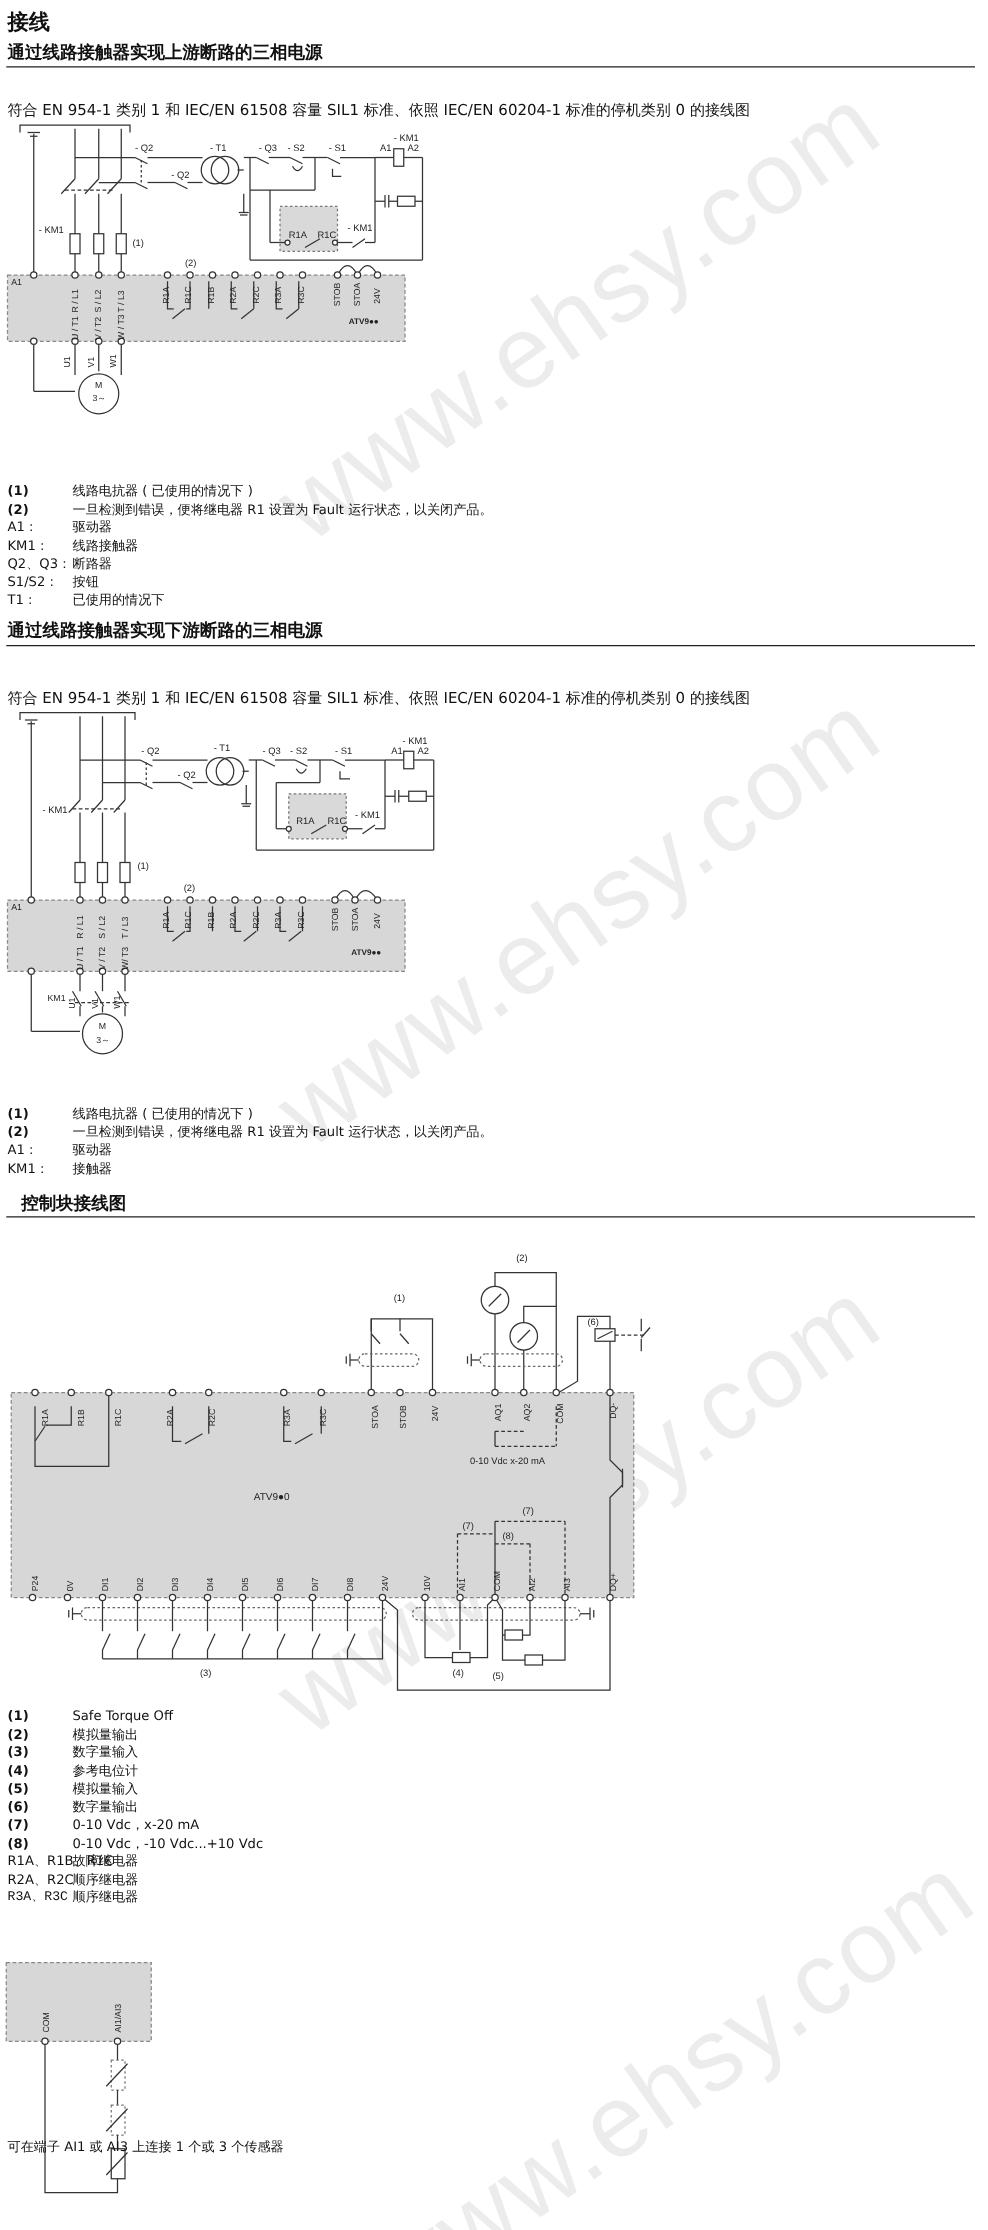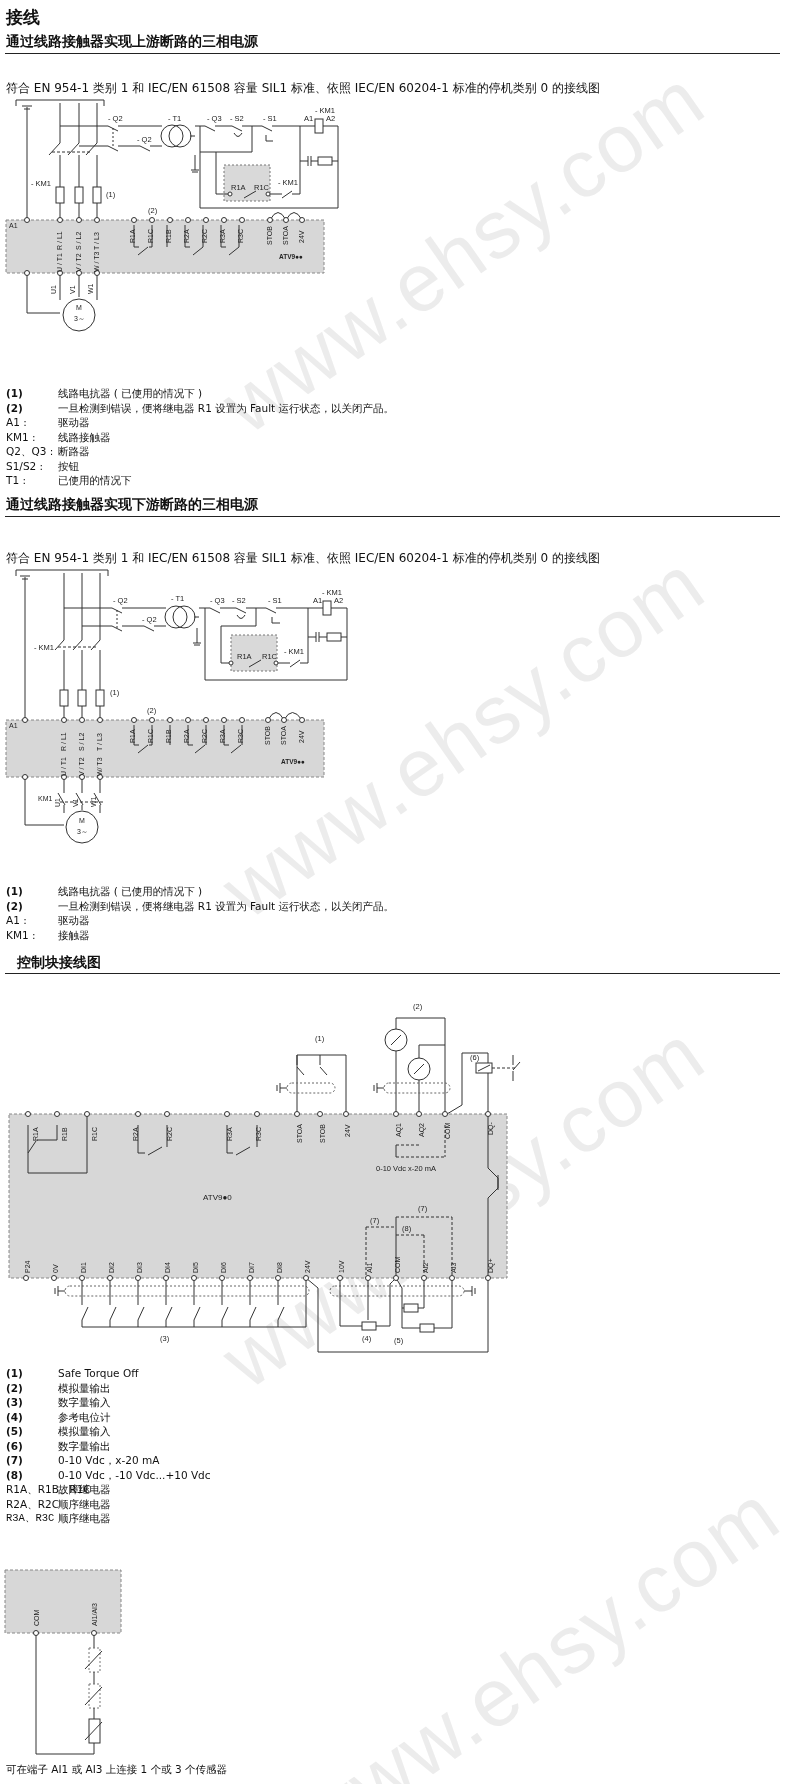--- a/index.html
+++ b/index.html
@@ -682,13 +682,13 @@
   <g fill="#fff" stroke="#333">
       <circle cx="36" cy="65" r="2.5"></circle>
       <circle cx="94" cy="65" r="2.5"></circle>
     </g>
   <g font-size="7">
     <text transform="translate(39,58) rotate(-90)">COM</text>
     <text transform="translate(97,58) rotate(-90)">AI1/AI3</text>
   </g>
 </svg>
 
-<div class="caption" style="top:1763px; font-size:10.5px;">可在端子 AI1 或 AI3 上连接 1 个或 3 个传感器</div>
+<div class="caption" style="top:1711px; font-size:10.5px;">可在端子 AI1 或 AI3 上连接 1 个或 3 个传感器</div>
 
 </body></html>

